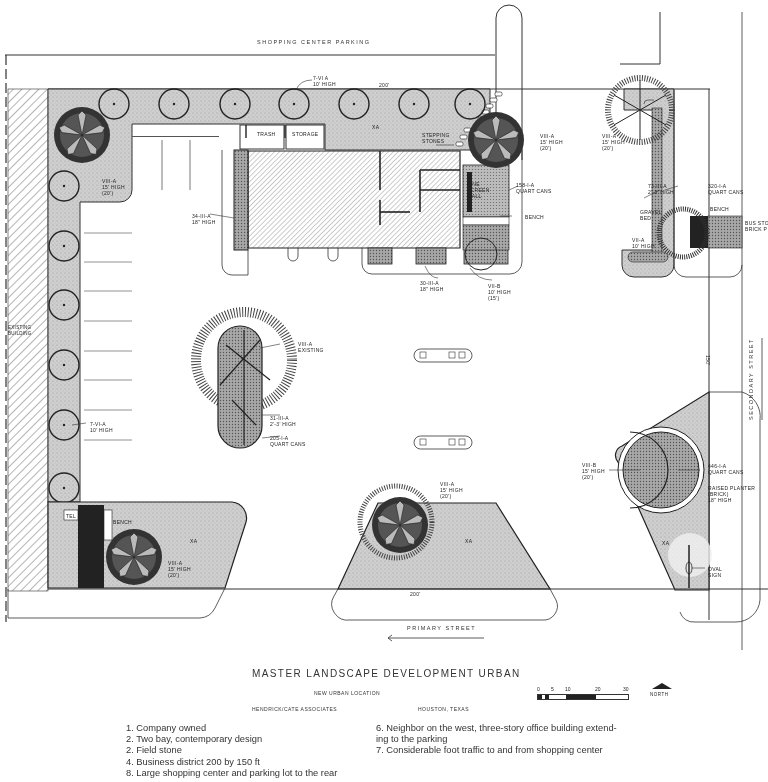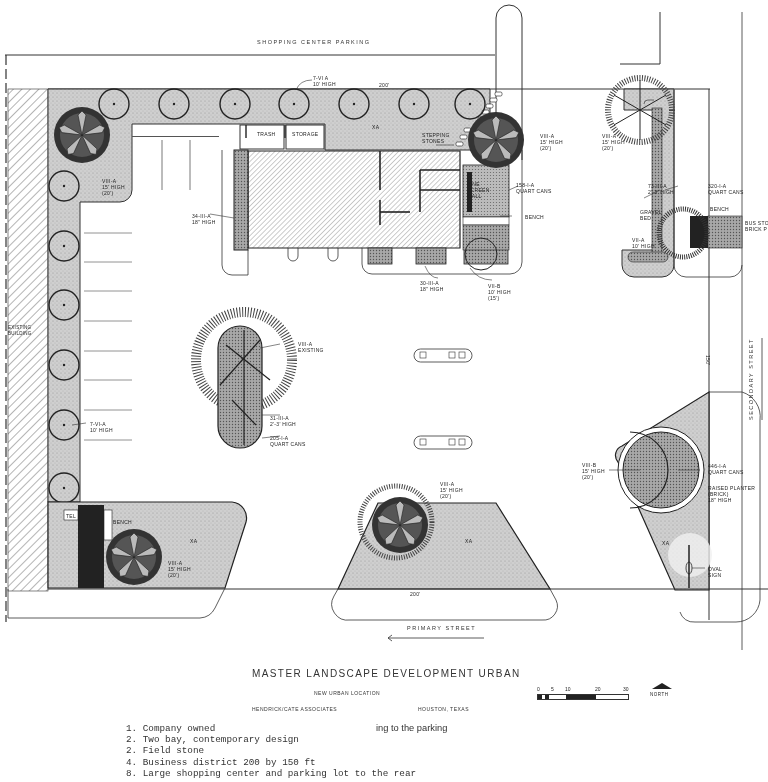--- a/index.html
+++ b/index.html
@@ -348,22 +348,24 @@
     <div class="seg" style="left:0;width:4px;"></div>
     <div class="seg" style="left:7px;width:4px;"></div>
     <div class="seg" style="left:28px;width:30px;"></div>
   </div>
 </div>
 <div class="north">
   <div class="tri"></div>
   <div class="nl">NORTH</div>
 </div>
 
-<div class="notes" style="left:126px;top:723px;font-family:Liberation Mono, monospace;">
+<div class="notes" style="left:126px;top:723px;">
   <div>1. Company owned</div>
   <div>2. Two bay, contemporary design</div>
   <div>2. Field stone</div>
   <div>4. Business district 200 by 150 ft</div>
   <div>8. Large shopping center and parking lot to the rear</div>
 </div>
 <div class="notes" style="left:376px;top:723px;">
+  <div>6. Neighbor on the west, three-story office building extend-</div>
   <div>ing to the parking</div>
+  <div>7. Considerable foot traffic to and from shopping center</div>
 </div>
 
 </body></html>

